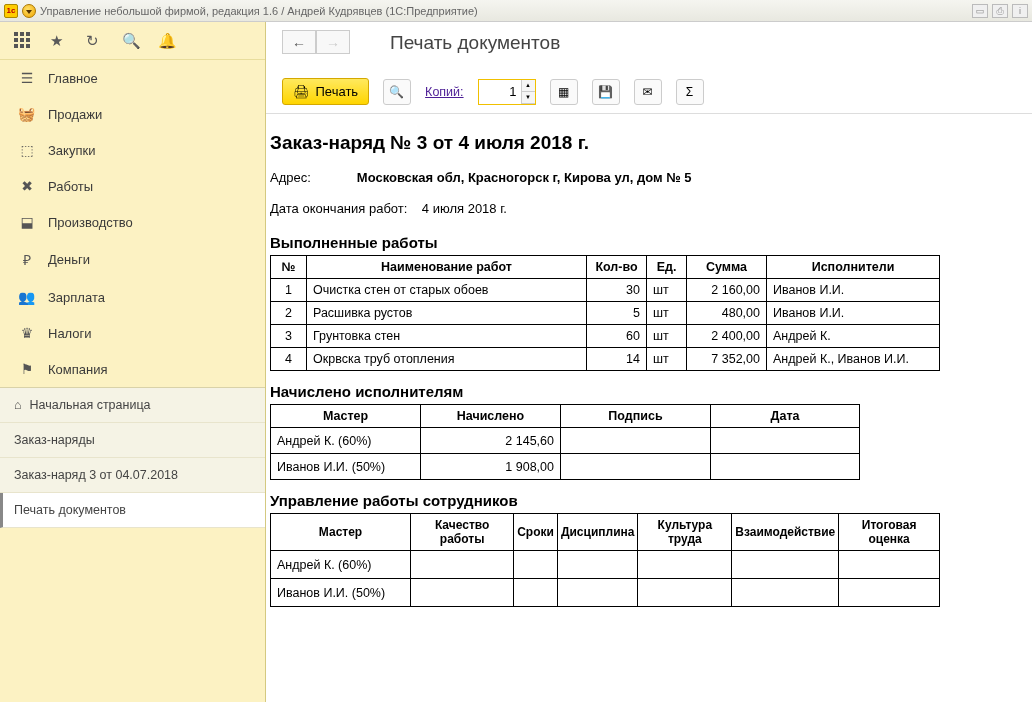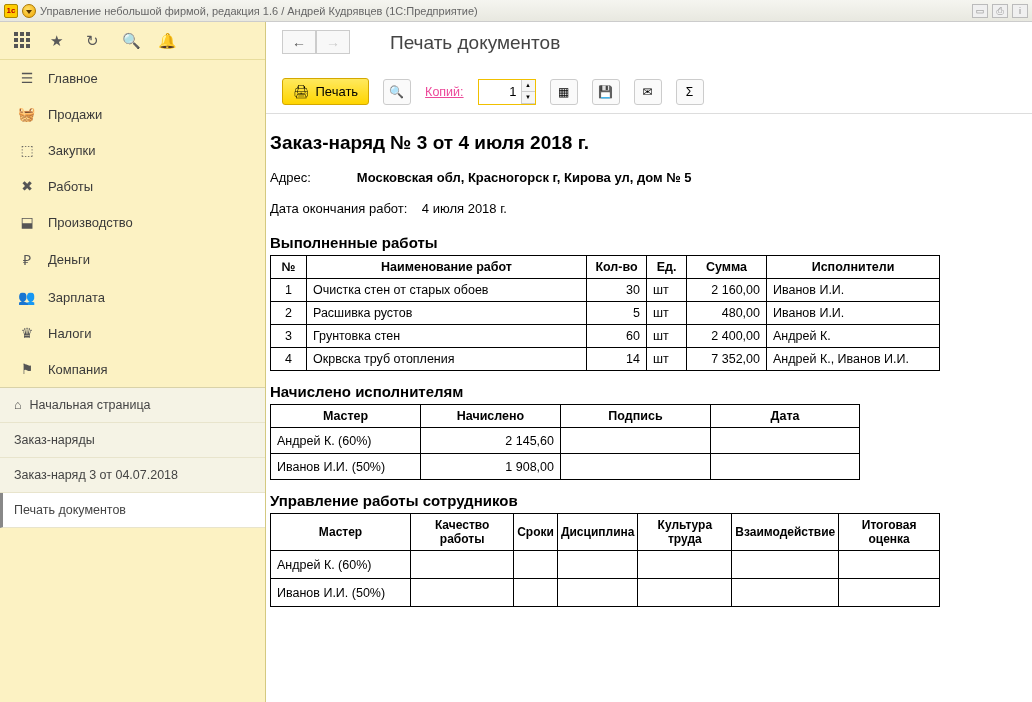--- a/index.html
+++ b/index.html
@@ -24,21 +24,21 @@
   .sub-item.active { background: #fff; font-weight: normal; border-left:3px solid #888; padding-left:11px;}
   .main { flex: 1; background: #fff; display: flex; flex-direction: column; }
   .main-head { padding: 8px 16px; }
   .navbtns { display: flex; gap: 0; margin-bottom: 6px; float:left; margin-right:40px;}
   .navbtn { width: 34px; height: 24px; border: 1px solid #ccc; background: #f8f8f8; font-size: 14px; color: #555; display:flex;align-items:center;justify-content:center;}
   .navbtn.disabled{color:#ccc;}
   .page-title { font-size: 19px; color: #444; padding-top:2px;}
   .toolbar { clear: both; display: flex; align-items: center; gap: 14px; padding: 10px 16px 8px; border-bottom: 1px solid #ddd; }
   .print-btn { background: linear-gradient(#ffe95e,#ffd500); border: 1px solid #d4a800; padding: 5px 10px; font-size: 13px; display: flex; align-items: center; gap: 6px; cursor: pointer; border-radius:3px;}
   .tbtn { width: 28px; height: 26px; border: 1px solid #ccc; background: #fafafa; display: flex; align-items: center; justify-content: center; font-size: 12px; cursor: pointer; border-radius:3px;}
-  .copies-label{font-size:12.5px; color:#ec4899;text-decoration:underline;}
+  .copies-label{font-size:12.5px; color:#4c1d95;text-decoration:underline;}
   .spinner { display:flex; border:1px solid #f0c000; height:26px;}
   .spinner input{width:42px; border:none; text-align:right; padding-right:4px; font-size:13px;}
   .spinner .spbtns{display:flex;flex-direction:column;}
   .spinner .spb{width:14px;height:12px;border-left:1px solid #ccc;border-bottom:1px solid #ccc;background:#f5f5f5;font-size:6px;text-align:center;line-height:10px;}
   .doc { padding: 18px 4px; overflow-y: auto; flex: 1; }
   .doc h1 { font-size: 19px; font-weight: bold; margin-bottom: 16px; }
   .addr-row { display: flex; gap: 46px; font-size: 13px; margin-bottom: 16px; }
   .addr-row .label{font-weight:normal;}
   .addr-row .val{font-weight:bold;}
   .enddate{font-size:13px; margin-bottom:18px;}

